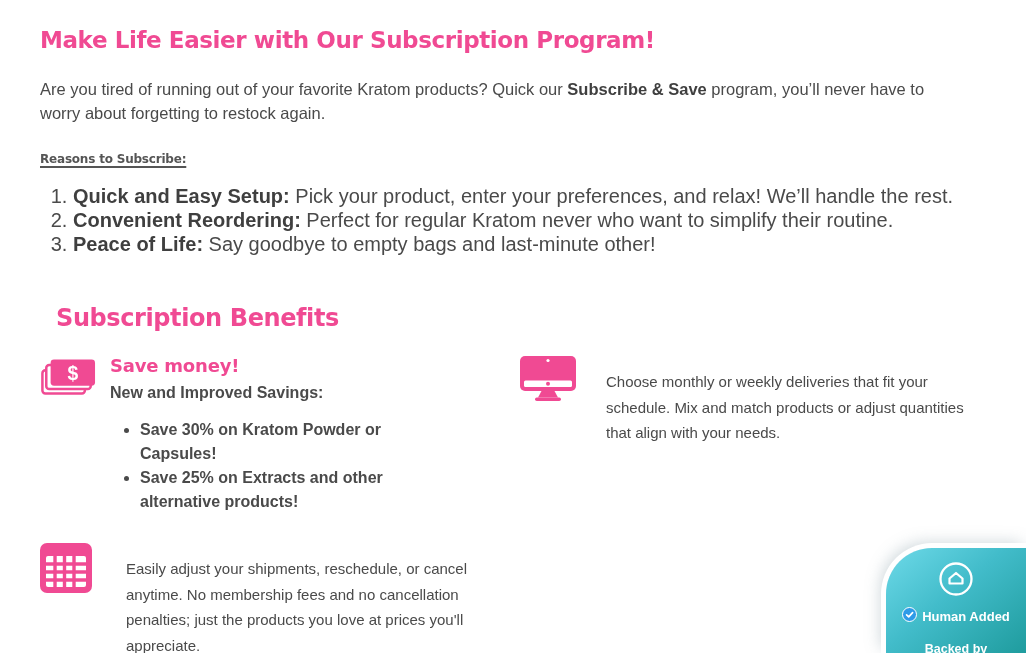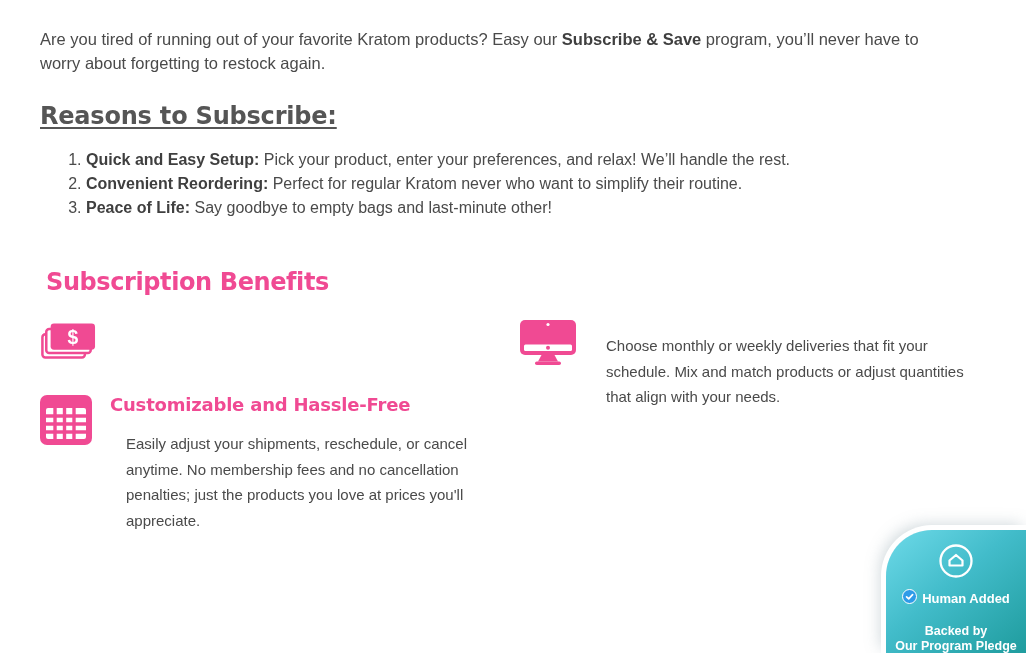--- a/index.html
+++ b/index.html
@@ -19,30 +19,30 @@
   .page-title{
     font-family:"DejaVu Sans",sans-serif;font-weight:bold;
     font-size:23px;letter-spacing:-0.4px;color:var(--pink);
     margin:0 0 24px 0;
   }
   .intro{font-size:16.5px;line-height:24px;margin:0 0 27px 0;max-width:888px;}
   .intro strong{color:var(--dark);}
 
   .reasons-heading{
     font-family:"DejaVu Sans",sans-serif;font-weight:bold;
-    font-size:24px;color:#555555;margin:12px 0 18px 0;letter-spacing:-0.2px;
+    font-size:12px;color:#555555;margin:12px 0 18px 0;letter-spacing:-0.2px;
     text-decoration:underline;text-decoration-thickness:2px;text-underline-offset:3px;
   }
-  .reasons-list{margin:13px;padding-left:33px;font-size:16px;line-height:24px;}
+  .reasons-list{margin:0;padding-left:33px;font-size:20px;line-height:24px;}
   .reasons-list li strong{color:var(--dark);}
 
   .benefits-heading{
     font-family:"DejaVu Sans",sans-serif;font-weight:bold;
     font-size:24px;letter-spacing:-0.4px;color:var(--pink);
-    margin:48px 0 21px 6px;
+    margin:48px 0 21px 16px;
   }
 
   .benefits-grid{display:flex;align-items:flex-start;}
   .col-left{width:480px;flex:none;}
   .col-right{flex:1;}
 
   .benefit{display:flex;gap:14px;}
   .benefit + .benefit{margin-top:26px;}
   .benefit-icon{flex:none;width:56px;padding-top:3px;}
   .benefit-title{
@@ -50,38 +50,39 @@
     font-size:18px;letter-spacing:-0.2px;color:var(--pink);
     margin:2px 0 8px 0;
   }
   .benefit-sub{font-weight:bold;font-size:16px;color:var(--body);margin:0 0 16px 0;}
   .save-list{margin:0;padding-left:30px;font-weight:bold;font-size:16px;line-height:24px;max-width:322px;color:var(--body);}
   .benefit-text{font-size:15px;line-height:25.5px;margin:16px;max-width:352px;}
   .col-right .benefit-text{max-width:374px;}
 
   
   .pledge-badge{
-    position:absolute;right:0;bottom:0;width:140px;height:123px;
+    position:absolute;right:0;bottom:0;width:140px;height:105px;
     border-top-left-radius:46px;
     background:linear-gradient(140deg,#6EDAE9 0%,#42BCCA 45%,#1F9C9E 100%);
     box-shadow:0 0 0 5px #ffffff,-5px -5px 16px rgba(110,135,145,0.35);
     display:flex;flex-direction:column;align-items:center;
     padding-top:13px;color:#ffffff;text-align:center;cursor:pointer;
   }
   .pledge-row{display:flex;align-items:center;gap:5px;font-weight:bold;font-size:13px;margin-top:6px;}
   .pledge-line{font-size:12.5px;line-height:15px;font-weight:bold;}
   .pledge-line.first{margin-top:17px;}
 </style>
 </head>
 <body>
 
 <div class="page">
 
+  <h1 class="page-title">Make Life Easier with Our Subscription Program!</h1>
 
-  <p class="intro"><span>Are you tired of running out of your favorite Kratom products? Easy our </span><strong>Subscribe &amp; Save</strong><span> program, you’ll never have to worry about forgetting to restock again.</span></p>
+  <p class="intro"><span>Are you tired of running out of your favorite Kratom products? Quick our </span><strong>Subscribe &amp; Save</strong><span> program, you’ll never have to worry about forgetting to restock again.</span></p>
 
   <h2 class="reasons-heading">Reasons to Subscribe:</h2>
 
   <ol class="reasons-list">
     <li><strong>Quick and Easy Setup:</strong><span> Pick your product, enter your preferences, and relax! We’ll handle the rest.</span></li>
     <li><strong>Convenient Reordering:</strong><span> Perfect for regular Kratom never who want to simplify their routine.</span></li>
     <li><strong>Peace of Life:</strong><span> Say goodbye to empty bags and last-minute other!</span></li>
   </ol>
 
   <h2 class="benefits-heading">Subscription Benefits</h2>
@@ -92,39 +93,46 @@
 
       <div class="benefit">
         <div class="benefit-icon">
           <svg width="56" height="42" viewBox="0 0 58 42" aria-hidden="true">
             <rect x="2.5" y="14" width="44" height="24" rx="3" fill="#ffffff" stroke="#F04A93" stroke-width="2.6"></rect>
             <rect x="6.5" y="8.5" width="46" height="25" rx="3" fill="#ffffff" stroke="#F04A93" stroke-width="2.6"></rect>
             <rect x="11" y="3" width="46" height="27" rx="3.5" fill="#F04A93"></rect>
             <text x="34" y="24.5" text-anchor="middle" font-family="Liberation Sans, sans-serif" font-weight="bold" font-size="20" fill="#ffffff">$</text>
           </svg>
         </div>
+        <div class="benefit-body">
+          <h3 class="benefit-title">Save money!</h3>
+          <p class="benefit-sub">New and Improved Savings:</p>
+          <ul class="save-list">
+            <li>Save 30% on Kratom Powder or Capsules!</li>
+            <li>Save 25% on Extracts and other alternative products!</li>
+          </ul>
+        </div>
       </div>
 
       <div class="benefit">
         <div class="benefit-icon">
           <svg width="52" height="50" viewBox="0 0 52 50" aria-hidden="true">
             <rect x="0" y="0" width="52" height="50" rx="7" fill="#F04A93"></rect>
             <rect x="6" y="13" width="40" height="31" rx="2" fill="#ffffff"></rect>
             <g stroke="#F04A93" stroke-width="3.4">
               <line x1="6" y1="21" x2="46" y2="21"></line>
               <line x1="6" y1="29" x2="46" y2="29"></line>
               <line x1="6" y1="37" x2="46" y2="37"></line>
               <line x1="15" y1="13" x2="15" y2="44"></line>
               <line x1="24.5" y1="13" x2="24.5" y2="44"></line>
               <line x1="34" y1="13" x2="34" y2="44"></line>
             </g>
           </svg>
         </div>
         <div class="benefit-body">
-          <h3 class="benefit-title">Customizable and Hassle-Free</h3>
           <p class="benefit-text">Easily adjust your shipments, reschedule, or cancel anytime. No membership fees and no cancellation penalties; just the products you love at prices you'll appreciate.</p>
         </div>
       </div>
 
     </div>
 
     <div class="col-right">
 
       <div class="benefit">
         <div class="benefit-icon">

